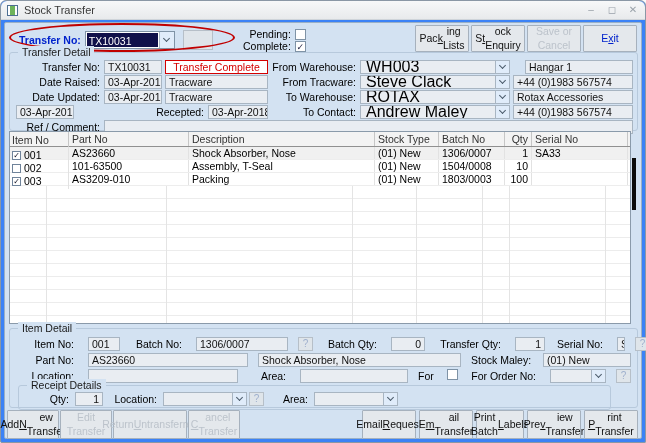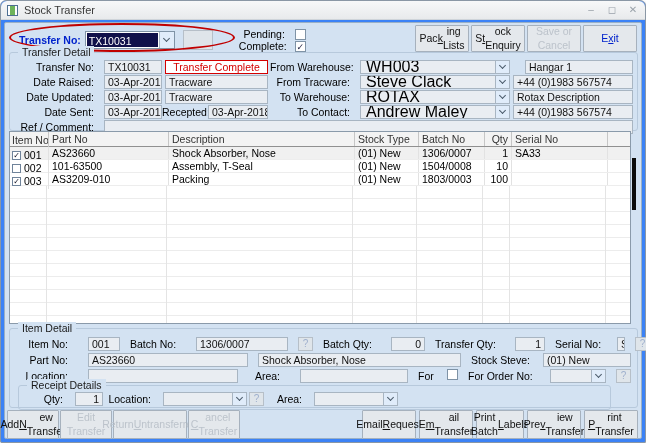--- a/index.html
+++ b/index.html
@@ -12,21 +12,21 @@
   .win{position:absolute;left:0;top:0;width:646px;height:443px;border:1px solid #8a97a5;
        border-radius:6px 6px 2px 2px;background:#3b82f6;box-shadow:1px 2px 3px rgba(0,0,0,.3)}
   .titlebar{height:19px;display:flex;align-items:center;padding:0 6px;border-radius:6px 6px 0 0;
        background:linear-gradient(#f7f8f9,#e8eaec);border-bottom:1px solid #cfd4d9}
   .appicon{width:11px;height:11px;border:1px solid #4d6f93;background:linear-gradient(to right,#fff 0 2px,#6db35b 2px 7px,#fdfdfd 7px);margin-right:6px}
   .title{font-size:11px;color:#3a3a3a}
   .winbtns{margin-left:auto;display:flex;gap:9px}
   .wbtn{font-size:10px;color:#9aa2aa;width:12px;text-align:center;cursor:default;line-height:12px}
   .content{position:absolute;left:3px;top:21px;width:638px;height:417px;background:var(--bg);
        border:1px solid #9ab0c6;border-radius:2px}
-  .lbl{font-size:10.5px;color:#000;text-align:right;padding-right:10px;line-height:14px;white-space:nowrap;overflow:hidden}
+  .lbl{font-size:10.5px;color:#000;text-align:right;padding-right:4px;line-height:14px;white-space:nowrap;overflow:hidden}
   .fld{background:var(--fldbg);border:1px solid var(--fldbd);height:14px;line-height:12px;font-size:10.5px;
        padding:0 3px;white-space:nowrap;overflow:hidden;color:#111}
   .num{text-align:right}
   .flex1{flex:1}
   .combo{display:flex;border:1px solid var(--fldbd);background:var(--fldbg);height:14px}
   .combo .val{flex:1;font-size:16px;line-height:12px;padding:0 5px;white-space:nowrap;overflow:hidden}
   .arrow{width:14px;background:#e0ecfa;border-left:1px solid var(--fldbd);display:flex;align-items:center;justify-content:center}
   .chev{display:inline-block;width:5px;height:5px;border-right:1px solid #4a5a6a;border-bottom:1px solid #4a5a6a;transform:rotate(45deg);margin-top:-3px}
   .cb{width:11px;height:11px;background:#fff;border:1px solid #7f93a6;font-size:9px;line-height:10px;
       text-align:center;color:#1c1c3c;flex:none}
@@ -63,21 +63,21 @@
   .w160{width:160px;flex:none}.cmb150{width:150px;flex:none}.cmb56{width:56px;flex:none}.cmb84{width:84px;flex:none}
   .status-box{flex:1;background:#fff;border:1px solid var(--status-red);color:var(--status-red);
       font-weight:normal;font-size:10.5px;text-align:center;line-height:13px;height:14px;white-space:nowrap;overflow:hidden}
   
   .tbl{position:absolute;left:4px;top:108px;width:622px;height:193px;background:#fff;border:1px solid #8a9aaa;overflow:hidden}
   .thead{display:flex;height:15px;background:#f3f3f3;border-bottom:1px solid #909090}
   .thead .tc{font-size:10.5px;color:#333;line-height:14px;border-right:1px solid #c6c6c6;padding:0 3px;white-space:nowrap;overflow:hidden}
   .trow{display:flex;height:13px;border-bottom:1px solid #ededed}
   .trow .tc{font-size:10.5px;line-height:12px;border-right:1px solid #e2e2e2;padding:0 3px;white-space:nowrap;overflow:hidden}
   .trow.sel{background:#f0f0f0}
-  .c0{width:39px;flex:none;display:flex;align-items:center;padding:8px 2px!important}
+  .c0{width:59px;flex:none;display:flex;align-items:center;padding:8px 2px!important}
   .c1{width:120px;flex:none}.c2{width:186px;flex:none}.c3{width:64px;flex:none}
   .c4{width:66px;flex:none}.c5{width:27px;flex:none;text-align:right}.c6{width:96px;flex:none}.c7{flex:1;border-right:none!important}
   .rowcb{width:9px;height:9px;background:#fff;border:1px solid #6f839a;font-size:8px;line-height:8px;text-align:center;margin-right:3px;flex:none;color:#112}
   .grid-empty{height:139px;
      background-image:
        linear-gradient(#e4e4e4,#e4e4e4),linear-gradient(#e4e4e4,#e4e4e4),linear-gradient(#e4e4e4,#e4e4e4),
        linear-gradient(#e4e4e4,#e4e4e4),linear-gradient(#e4e4e4,#e4e4e4),linear-gradient(#e4e4e4,#e4e4e4),
        linear-gradient(#e4e4e4,#e4e4e4),
        repeating-linear-gradient(to bottom,#ffffff 0 12px,#ececec 12px 13px);
      background-size:1px 100%,1px 100%,1px 100%,1px 100%,1px 100%,1px 100%,1px 100%,auto;
@@ -188,27 +188,26 @@
           <span class="fld flex1" style="margin-left:3px">Tracware</span>
         </div>
         <div class="td-right">
           <span class="lbl w90">To Warehouse:</span>
           <span class="combo cmb150">
             <span class="val">ROTAX</span>
             <span class="arrow">
                 <i class="chev"></i>
               </span>
           </span>
-          <span class="fld flex1" style="margin-left:3px">Rotax Description</span>
+          <span class="fld flex1" style="margin-left:3px">Rotax Accessories</span>
         </div>
       </div>
 
       <div class="td-row">
         <div class="td-left">
-          <span class="lbl w88">Date Sent:</span>
           <span class="fld w58">03-Apr-2018</span>
           <span class="lbl flex1">Recepted:</span>
           <span class="fld w60">03-Apr-2018</span>
         </div>
         <div class="td-right">
           <span class="lbl w90">To Contact:</span>
           <span class="combo cmb150">
             <span class="val">Andrew Maley</span>
             <span class="arrow">
                 <i class="chev"></i>
@@ -298,21 +297,21 @@
         <span class="fld w30 num">1</span>
         <span class="lbl w52">Serial No:</span>
         <span class="fld flex1">SA33</span>
         <span class="qbtn">?</span>
       </div>
 
       <div class="id-row">
         <span class="lbl w62">Part No:</span>
         <span class="fld w160">AS23660</span>
         <span class="fld flex1">Shock Absorber, Nose</span>
-        <span class="lbl w62">Stock Steve:</span>
+        <span class="lbl w62">Stock Maley:</span>
         <span class="fld" style="width:88px;flex:none">(01) New</span>
       </div>
 
       <div class="id-row">
         <span class="lbl w62">Location:</span>
         <span class="fld w150"></span>
         <span class="lbl w42">Area:</span>
         <span class="fld w108"></span>
         <span class="lbl flex1">For Specific Order:</span>
         <span class="cb"></span>

